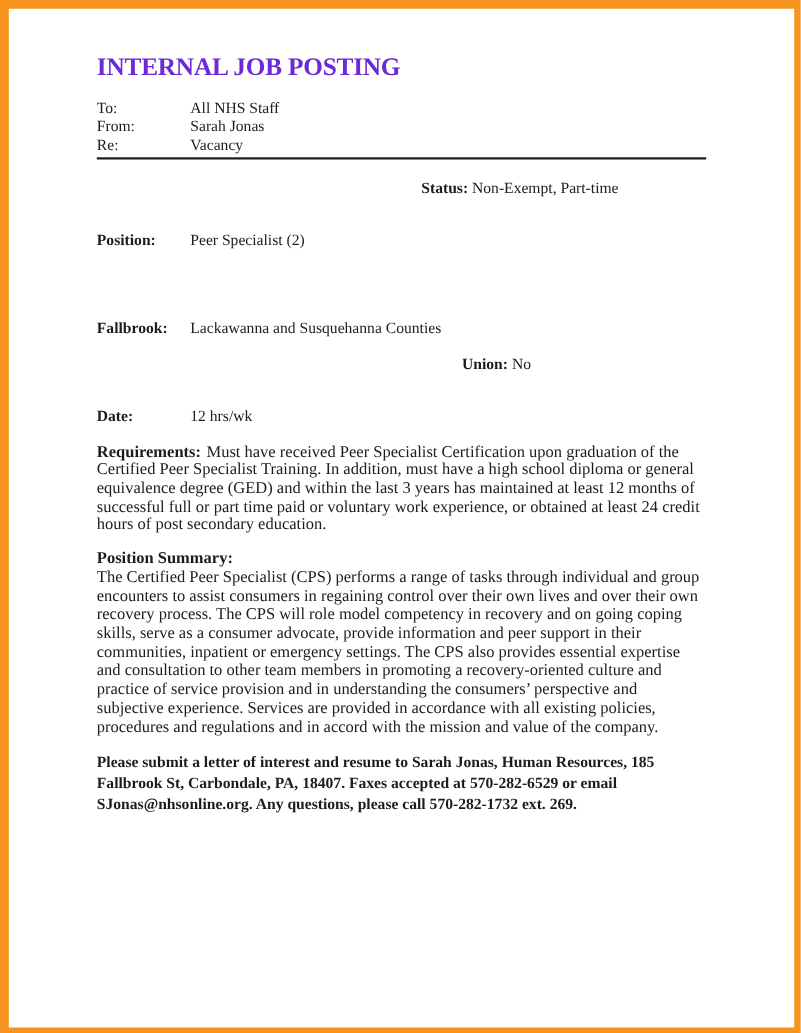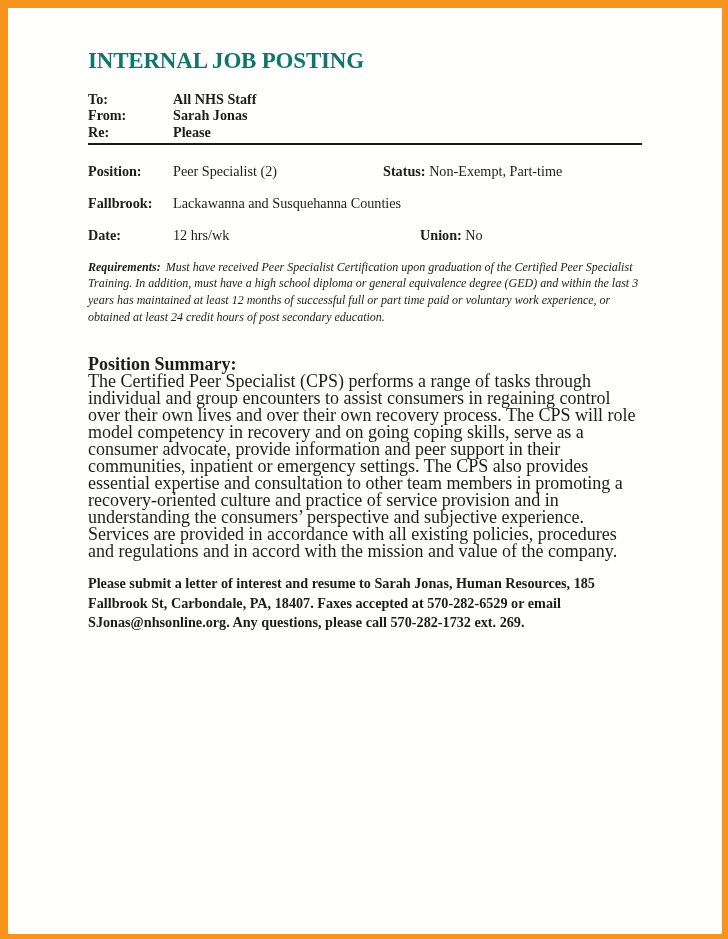--- a/index.html
+++ b/index.html
@@ -27,29 +27,29 @@
     left: 80px;
     top: 40px;
     width: 554px;
   }
   .doc-title {
     margin: 0;
     font-size: 23px;
     line-height: 26px;
     font-weight: bold;
     letter-spacing: -0.2px;
-    color: #0f766e;
+    color: #6d28d9;
   }
   .memo {
     margin-top: 17px;
   }
   .memo-row {
     font-size: 14.2px;
     line-height: 16.3px;
-    font-weight: bold;
+    font-weight: normal;
   }
   .memo-label {
     display: inline-block;
     width: 85px;
   }
   .rule {
     border: none;
     border-top: 2.4px solid #1a1a1a;
     margin: 3px 0 0 0;
   }
@@ -59,42 +59,42 @@
   .field-row {
     position: relative;
     font-size: 14.2px;
     line-height: 16px;
     margin-bottom: 16px;
   }
   .field-label {
     display: inline-block;
     width: 85px;
     font-weight: bold;
+    margin-top: 48px;
   }
   .pair-right {
     position: absolute;
     top: 0;
     white-space: nowrap;
   }
   .pair-right.status { left: 295px; }
   .pair-right.union  { left: 332px; }
   .pair-label { font-weight: bold; }
   .requirements {
     margin: 16px 0 0 0;
-    font-size: 12px;
+    font-size: 15px;
     line-height: 16.6px;
-    font-style: italic;
   }
   .req-label {
     font-weight: bold;
     margin-right: 5px;
   }
   .summary {
-    margin-top: 31px;
-    font-size: 18px;
+    margin-top: 14px;
+    font-size: 15px;
     line-height: 17px;
   }
   .summary-label { font-weight: bold; }
   .closing {
     margin: 14px 0 0 0;
     font-size: 14.2px;
     line-height: 19.3px;
     font-weight: bold;
   }
 </style>
@@ -107,21 +107,21 @@
     <h1 class="doc-title">INTERNAL JOB POSTING</h1>
 
     <div class="memo">
       <div class="memo-row">
         <span class="memo-label">To:</span><span class="memo-value">All NHS Staff</span>
       </div>
       <div class="memo-row">
         <span class="memo-label">From:</span><span class="memo-value">Sarah Jonas</span>
       </div>
       <div class="memo-row">
-        <span class="memo-label">Re:</span><span class="memo-value">Please</span>
+        <span class="memo-label">Re:</span><span class="memo-value">Vacancy</span>
       </div>
     </div>
 
     <hr class="rule">
 
     <div class="fields">
       <div class="field-row">
         <span class="field-label">Position:</span><span>Peer Specialist (2)</span>
         <span class="pair-right status"><span class="pair-label">Status:</span> <span>Non-Exempt, Part-time</span></span>
       </div>

